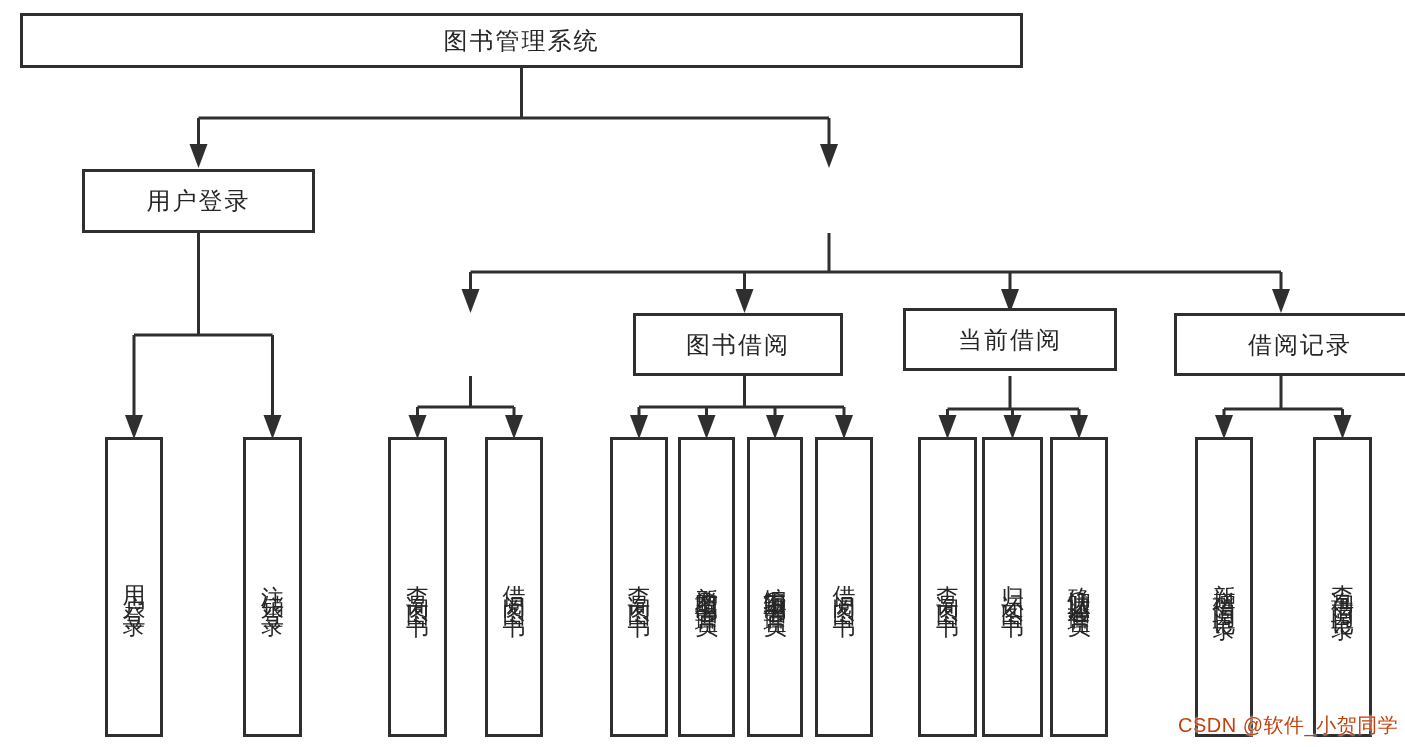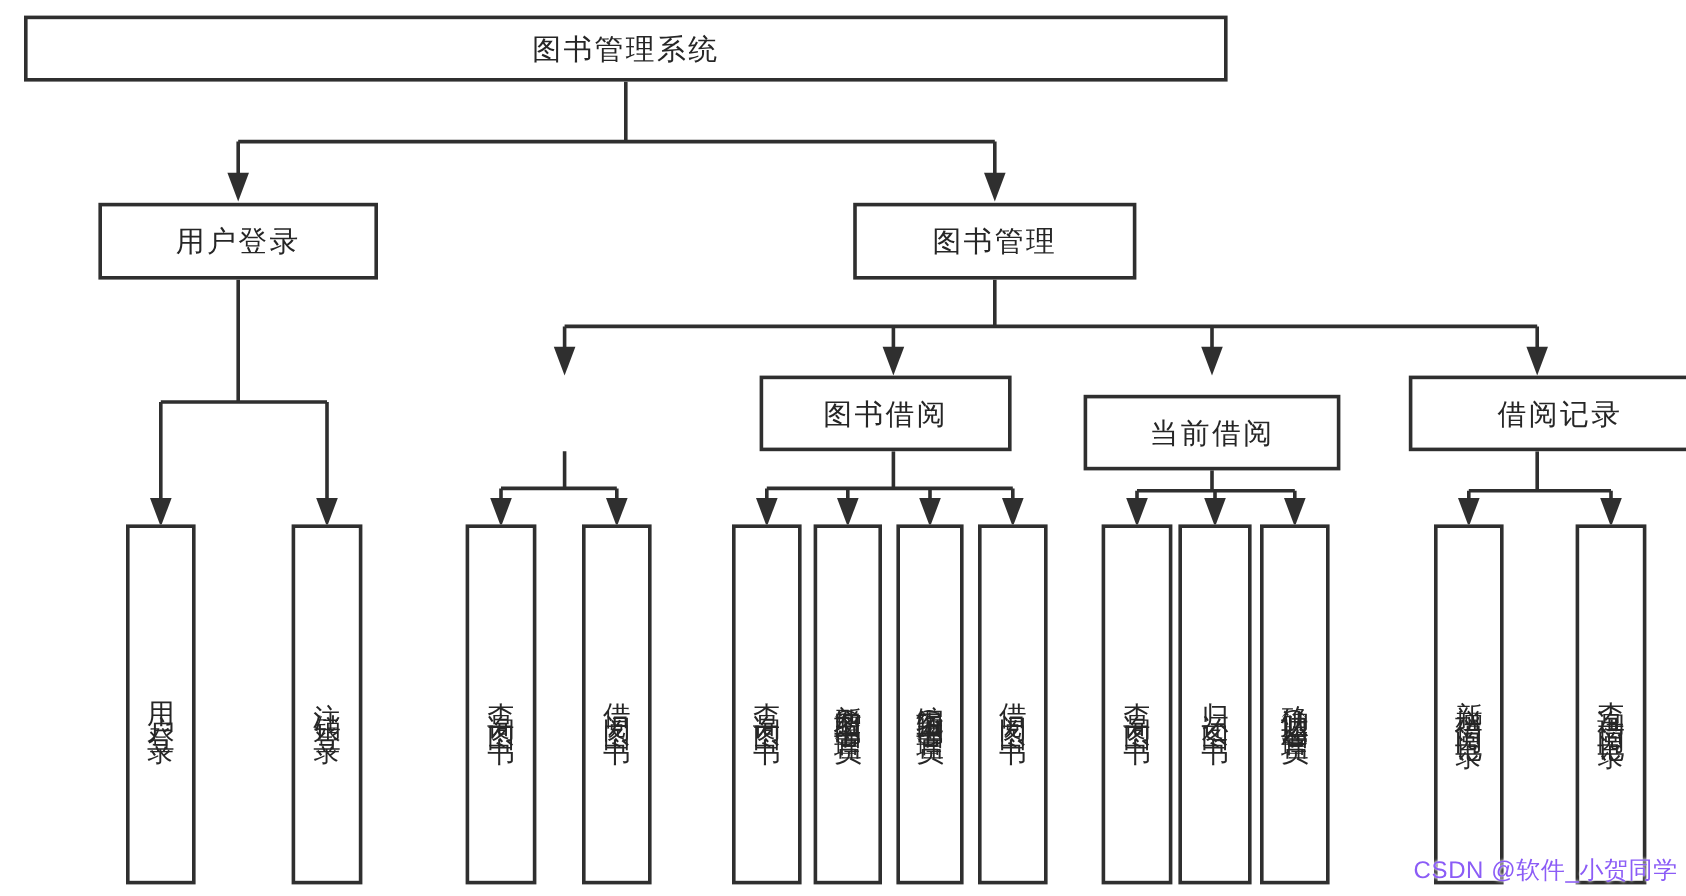--- a/index.html
+++ b/index.html
@@ -31,21 +31,21 @@
     color:#262626;
   }
   .ls-4{letter-spacing:10px;}
   .ls-6{letter-spacing:7px;}
   .ls-9{letter-spacing:4px;}
   .watermark{
     position:absolute;
     left:1178px;top:712px;
     z-index:3;
     font-size:20px;
-    color:#8b5cf6;
+    color:#c2410c;
     letter-spacing:0.5px;
     white-space:nowrap;
     text-shadow:0 0 3px #ffffff,0 0 2px #ffffff;
     text-align:center;
   }
 </style>
 </head>
 <body>
 
 <div class="canvas">
@@ -77,24 +77,23 @@
     <polygon points="938.5,415 956.5,415 947.5,439"></polygon>
     <polygon points="1003.5,415 1021.5,415 1012.5,439"></polygon>
     <polygon points="1070,415 1088,415 1079,439"></polygon>
     <polygon points="1215,415 1233,415 1224,439"></polygon>
     <polygon points="1333.5,415 1351.5,415 1342.5,439"></polygon>
   </svg>
 
   <div class="box h-box" style="left:20px;top:13px;width:1003px;height:55px">图书管理系统</div>
 
   <div class="box h-box" style="left:82px;top:169px;width:233px;height:64px">用户登录</div>
-  <div class="box h-box" style="left:711px;top:169px;width:236px;height:64px">图书管理</div>
 
   <div class="box h-box" style="left:633px;top:313px;width:210px;height:63px">图书借阅</div>
-  <div class="box h-box" style="left:903px;top:329px;width:214px;height:63px">当前借阅</div>
+  <div class="box h-box" style="left:903px;top:308px;width:214px;height:63px">当前借阅</div>
   <div class="box h-box" style="left:1174px;top:313px;width:252px;height:63px">借阅记录</div>
 
   <div class="box v-box" style="left:105px;top:437px;width:58px;height:300px">
     <span class="vtext ls-4">用户登录</span>
   </div>
   <div class="box v-box" style="left:243px;top:437px;width:59px;height:300px">
     <span class="vtext ls-4">注销登录</span>
   </div>
 
   <div class="box v-box" style="left:388px;top:437px;width:59px;height:300px">

